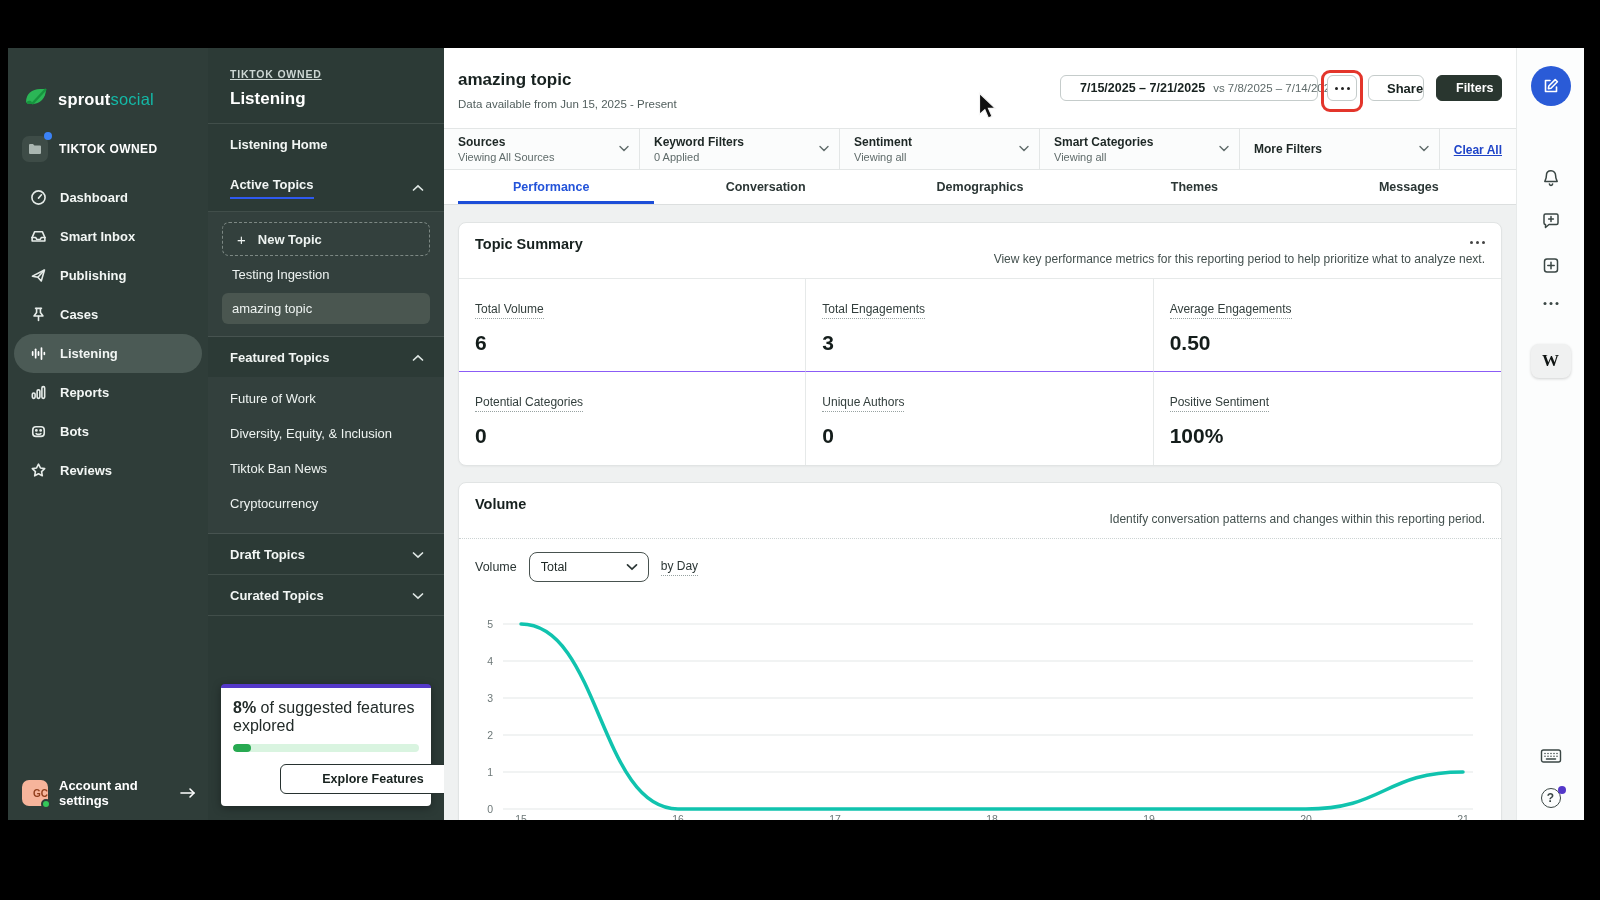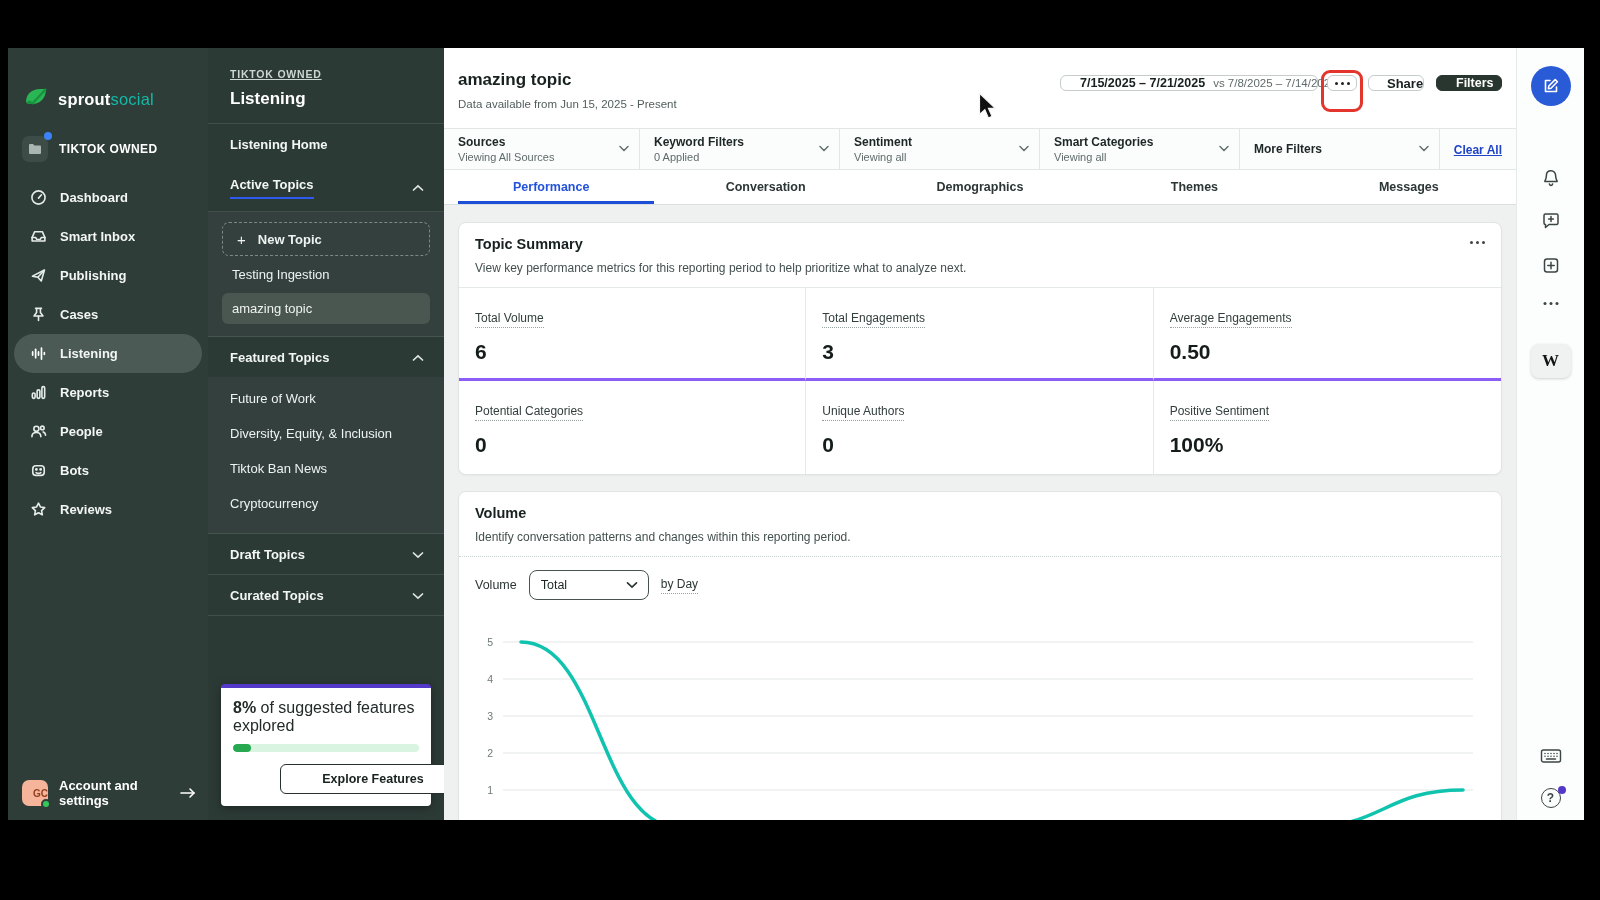--- a/index.html
+++ b/index.html
@@ -51,21 +51,21 @@
   .explore-stat b { font-weight:800; }
   .progress-track { margin-top:9px; height:8px; border-radius:4px; background:#d9f4e0; overflow:hidden; }
   .progress-fill { width:8%; min-width:18px; height:8px; border-radius:4px; background:#28a951; }
   .explore-btn { margin-top:12px; width:100%; height:30px; background:#fff; border:1px solid #273230; border-radius:6px; font-size:12.5px; font-weight:700; color:#18221f; font-family:"Liberation Sans",sans-serif; cursor:pointer;margin-left:47px; }
 
   
   .main { position:absolute; left:436px; top:0; width:1072px; height:772px; background:#eff1f1; overflow:hidden; }
   .main-header { position:relative; height:80px; background:#fff; }
   .page-title { position:absolute; left:14px; top:22px; font-size:17px; font-weight:700; color:#17211f; }
   .page-sub { position:absolute; left:14px; top:50px; font-size:11.5px; color:#515e5d; }
-  .hbtn { position:absolute; top:27px; height:16px; border:1px solid #c5cccb; border-radius:6px; background:#fff; display:flex; align-items:center; gap:8px; padding:0 11px; cursor:pointer; }
+  .hbtn { position:absolute; top:27px; height:26px; border:1px solid #c5cccb; border-radius:6px; background:#fff; display:flex; align-items:center; gap:8px; padding:0 11px; cursor:pointer; }
   .date-btn { left:616px; width:258px; }
   .date-main { font-size:12.5px; font-weight:700; color:#17211f; white-space:nowrap; }
   .date-cmp { font-size:11.5px; color:#5f6b6a; white-space:nowrap; }
   .dots-btn { left:883px; width:30px; justify-content:center; gap:3px; padding:0; }
   .dot { width:3px; height:3px; border-radius:50%; background:#222; }
   .share-btn { left:924px; width:56px; padding:0 10px; }
   .share-btn .btn-label { font-size:13px; font-weight:700; color:#17211f; }
   .filters-btn { left:992px; width:66px; background:#29362f; border-color:#29362f; padding:0 11px; }
   .filters-btn .btn-label { font-size:12.5px; font-weight:700; color:#fff; }
   .red-annotation { position:absolute; left:877px; top:22px; width:42px; height:42px; border:3px solid #e3352b; border-radius:9px; pointer-events:none; }
@@ -80,28 +80,28 @@
 
   .tabs-row { display:flex; height:35px; background:#fff; border-bottom:1px solid #dcdfdf; padding:0 0; }
   .tab { flex:1; position:relative; display:flex; align-items:center; justify-content:center; font-size:12.5px; font-weight:600; color:#2b3635; cursor:pointer; }
   .tab.active { color:#2353d9; }
   .tab.active::after { content:""; position:absolute; left:14px; right:4px; bottom:0; height:3px; background:#1d4ed8; }
 
   .content { padding:17px 14px 0; }
   .card { background:#fff; border:1px solid #e1e4e4; border-radius:8px; box-shadow:0 1px 2px rgba(20,30,28,.04); }
   .card-head { position:relative; padding:13px 16px 12px; }
   .card-title { font-size:14.5px; font-weight:700; color:#17211f; }
-  .card-desc { font-size:12px; color:#43504e; margin-top:9px; }
+  .card-desc { font-size:12px; color:#43504e; margin-top:0;text-align:right; }
   .card-menu { position:absolute; right:16px; top:18px; display:flex; gap:3px; cursor:pointer; }
   .card-menu .dot { background:#444; }
   .summary-card .card-head { border-bottom:1px solid #e6e9e9; }
   .metrics-grid { display:grid; grid-template-columns:1fr 1fr 1fr; }
   .metric-cell { padding:20px 16px 10px; height:93px; border-right:1px solid #e6e9e9; }
   .metric-cell.last-col { border-right:none; }
-  .metric-cell.row1 { border-bottom:3px solid #8b5cf6; }
+  .metric-cell.row1 { border-bottom:1px solid #8b5cf6; }
   .metric-label { display:inline-block; font-size:12px; color:#323e3c; border-bottom:1px dotted #97a2a1; padding-bottom:2px; cursor:help; }
   .metric-value { font-size:21px; font-weight:700; color:#141d1b; margin-top:12px; }
 
   .volume-card { margin-top:16px; height:360px; overflow:hidden; }
   .volume-card .card-head { border-bottom:1px dotted #ccd3d3; }
   .vol-controls { display:flex; align-items:center; gap:12px; padding:12px 16px 8px; height:52px; }
   .vol-label { font-size:12.5px; color:#2b3635; }
   .vol-select { display:flex; align-items:center; justify-content:space-between; width:120px; height:30px; border:1.5px solid #48524f; border-radius:8px; padding:0 10px 0 11px; cursor:pointer; background:#fff; }
   .vol-select .sel-value { font-size:12.5px; color:#1d2725; }
   .by-day { font-size:12px; color:#2b3635; border-bottom:1px dotted #97a2a1; padding-bottom:2px; cursor:pointer; }
@@ -189,29 +189,20 @@
             </svg>
           <span class="nav-label">Listening</span>
         </div>
         <div class="nav-item">
           <svg width="17" height="17" viewBox="0 0 16 16" fill="none" stroke="#e6ece9" stroke-width="1.5" stroke-linecap="round">
               <rect x="2.2" y="8.5" width="2.6" height="5" rx="1.2"></rect>
               <rect x="6.7" y="5.5" width="2.6" height="8" rx="1.2"></rect>
               <rect x="11.2" y="2.5" width="2.6" height="11" rx="1.2"></rect>
             </svg>
           <span class="nav-label">Reports</span>
-        </div>
-        <div class="nav-item">
-          <svg width="17" height="17" viewBox="0 0 16 16" fill="none" stroke="#e6ece9" stroke-width="1.5" stroke-linecap="round">
-              <circle cx="6" cy="5.4" r="2.4"></circle>
-              <path d="M1.8 13 C1.8 10.4 3.6 9 6 9 C8.4 9 10.2 10.4 10.2 13"></path>
-              <circle cx="11.6" cy="4.6" r="1.7"></circle>
-              <path d="M12.4 8.4 C13.8 8.8 14.6 10 14.6 11.6"></path>
-            </svg>
-          <span class="nav-label">People</span>
         </div>
         <div class="nav-item">
           <svg width="17" height="17" viewBox="0 0 16 16" fill="none" stroke="#e6ece9" stroke-width="1.5" stroke-linecap="round">
               <rect x="2.6" y="3.6" width="10.8" height="9" rx="3"></rect>
               <circle cx="6" cy="7" r="0.6" fill="#e6ece9"></circle>
               <circle cx="10" cy="7" r="0.6" fill="#e6ece9"></circle>
               <path d="M5.8 10 C6.8 10.9 9.2 10.9 10.2 10"></path>
             </svg>
           <span class="nav-label">Bots</span>
         </div>

